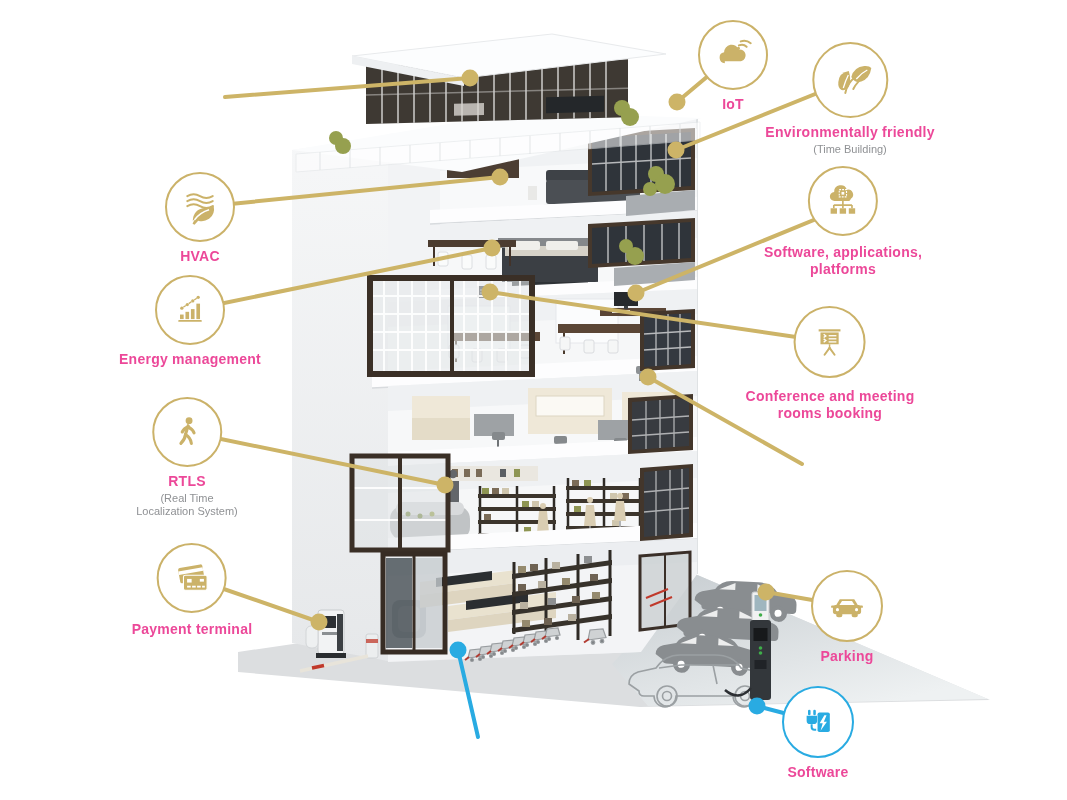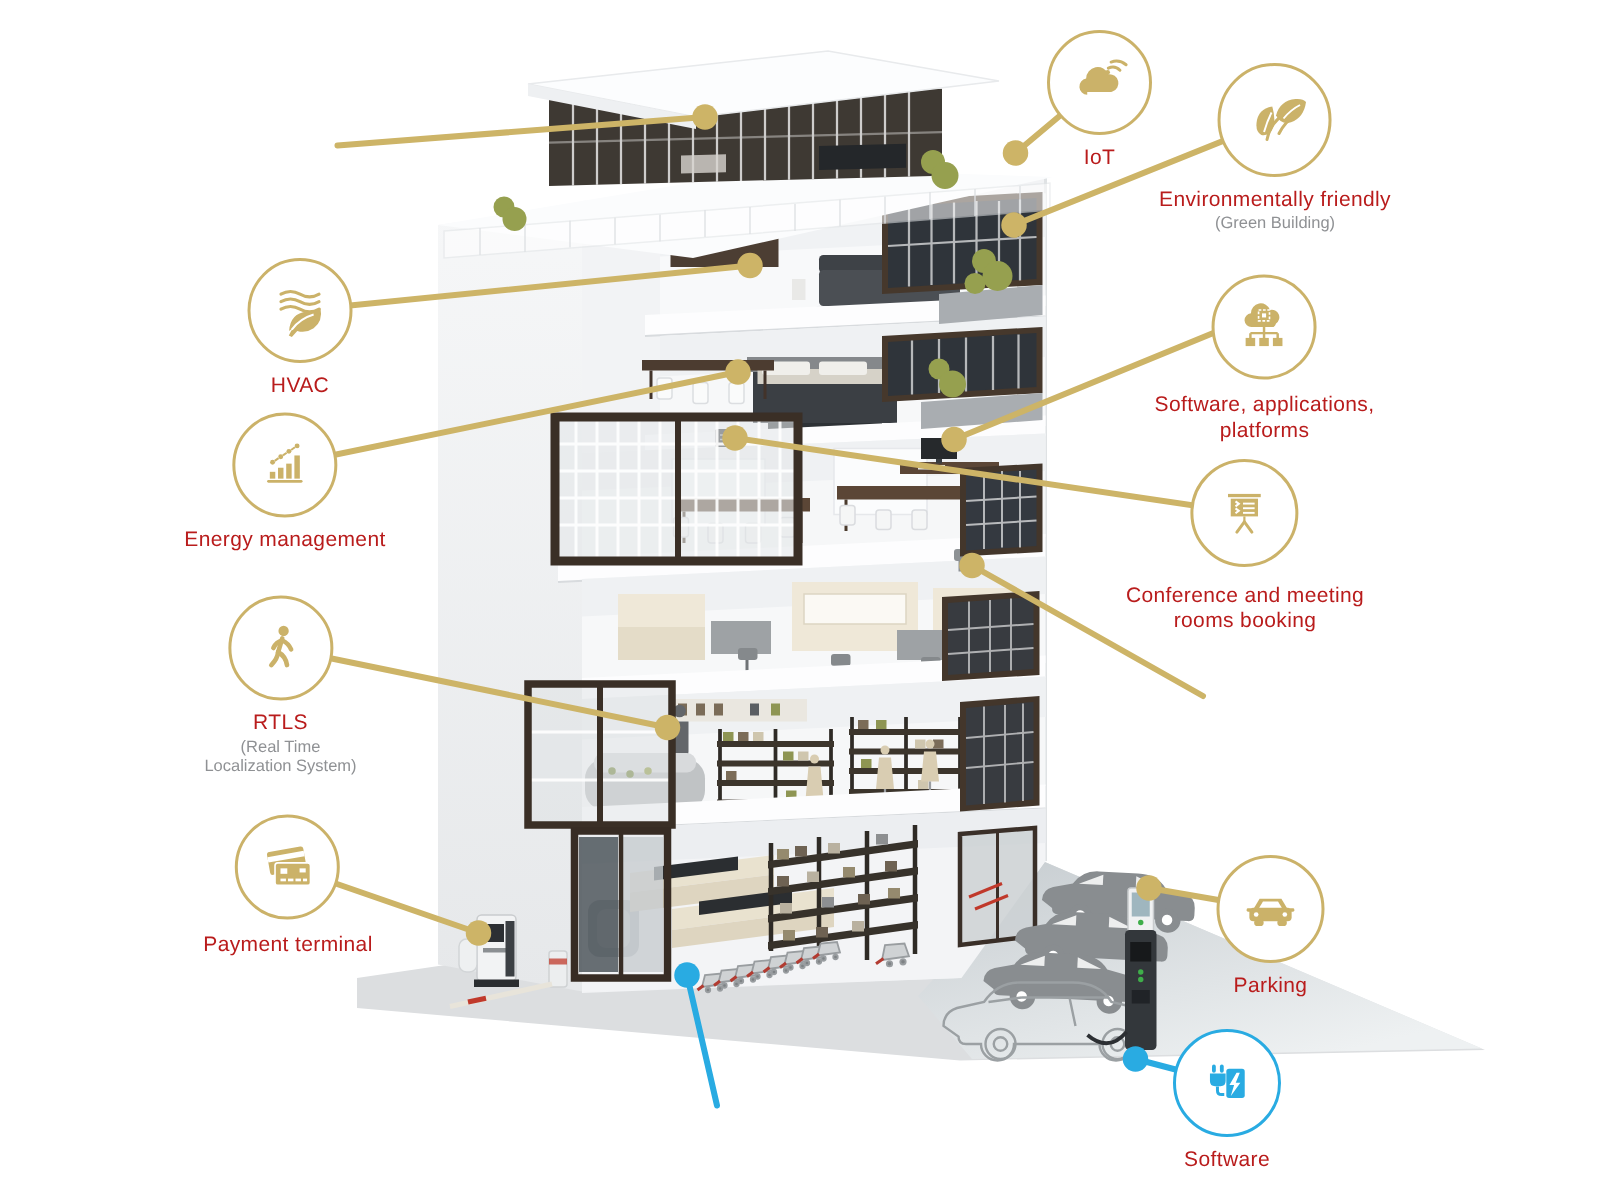--- a/index.html
+++ b/index.html
@@ -7,21 +7,21 @@
          font-family:"Liberation Sans", sans-serif;}
   #scene{position:absolute;left:0;top:0;}
   .node{position:absolute;display:flex;flex-direction:column;align-items:center;transform:translateX(-50%);}
   .circle{box-sizing:border-box;width:70px;height:70px;border:2.5px solid #CBB269;border-radius:50%;
           background:#fff;display:flex;align-items:center;justify-content:center;}
   .node.blue .circle{border-color:#29ABE2;}
   .d66 .circle{width:66px;height:66px}
   .d72 .circle{width:72px;height:72px}
   .d76 .circle{width:76px;height:76px}
   .d78 .circle{width:78px;height:78px}
-  .label{margin-top:6px;font-weight:400;font-size:14px;letter-spacing:.25px;color:#b91c1c;
+  .label{margin-top:6px;font-weight:700;font-size:14px;letter-spacing:.25px;color:#ec4899;
          text-align:center;white-space:pre-line;line-height:1.18;}
   .sub{margin-top:2px;font-weight:400;font-size:11px;color:#8F9194;text-align:center;
        white-space:pre-line;line-height:1.25;}
   .m8 .label{margin-top:8px}
   .m10 .label{margin-top:10px}
 </style>
 </head>
 <body>
 
 <div id="stage">
@@ -680,24 +680,24 @@
 <div class="node d76" style="left:850px;top:42px">
   <div class="circle">
     <svg width="44" height="44" viewBox="0 0 44 44">
       <path d="M20.5 13 q-9.5 1.5 -10.5 11 q-.6 6 3.2 8 q6 1 8 -5.5 q1.6 -5.5 -.7 -13.5z" fill="#CBB269"></path>
       <path d="M23 19 q2.5 -10 13 -11 q5 -.4 7 2 q-1.5 10.5 -10 13.5 q-6.5 2 -10 -4.5z" fill="#CBB269"></path>
       <path d="M17 35 q2 -10 10 -16 M25 31 q4 -8 12 -13" stroke="#CBB269" stroke-width="2" fill="none" stroke-linecap="round"></path>
       <path d="M15 30 q2 -7 5 -13 M28 21 q5 -6 11 -9" stroke="#fff" stroke-width="1.3" fill="none"></path>
     </svg>
   </div>
   <div class="label">Environmentally friendly</div>
-  <div class="sub">(Green Building)</div>
-</div>
-
-<div class="node m8" style="left:843px;top:183px">
+  <div class="sub">(Time Building)</div>
+</div>
+
+<div class="node m8" style="left:843px;top:166px">
   <div class="circle">
     <svg width="40" height="40" viewBox="0 0 44 44">
       <path d="M13 22a5 5 0 0 1-.6-10A7.2 7.2 0 0 1 26.4 9.5 5.5 5.5 0 0 1 30.8 19.4 5 5 0 0 1 29 22H13z" fill="#CBB269"></path>
       <rect x="18" y="9.5" width="8" height="8" fill="none" stroke="#fff" stroke-width="1.2" stroke-dasharray="2 1.2"></rect>
       <rect x="20.5" y="12" width="3" height="3" fill="#fff"></rect>
       <g stroke="#CBB269" stroke-width="1.8" fill="none">
         <path d="M22 22 v4 M12 26.5 h20 M12 26.5 v3.5 M22 26.5 v3.5 M32 26.5 v3.5"></path>
       </g>
       <rect x="8.5" y="30" width="7" height="6" fill="#CBB269"></rect>
       <rect x="18.5" y="30" width="7" height="6" fill="#CBB269"></rect>

